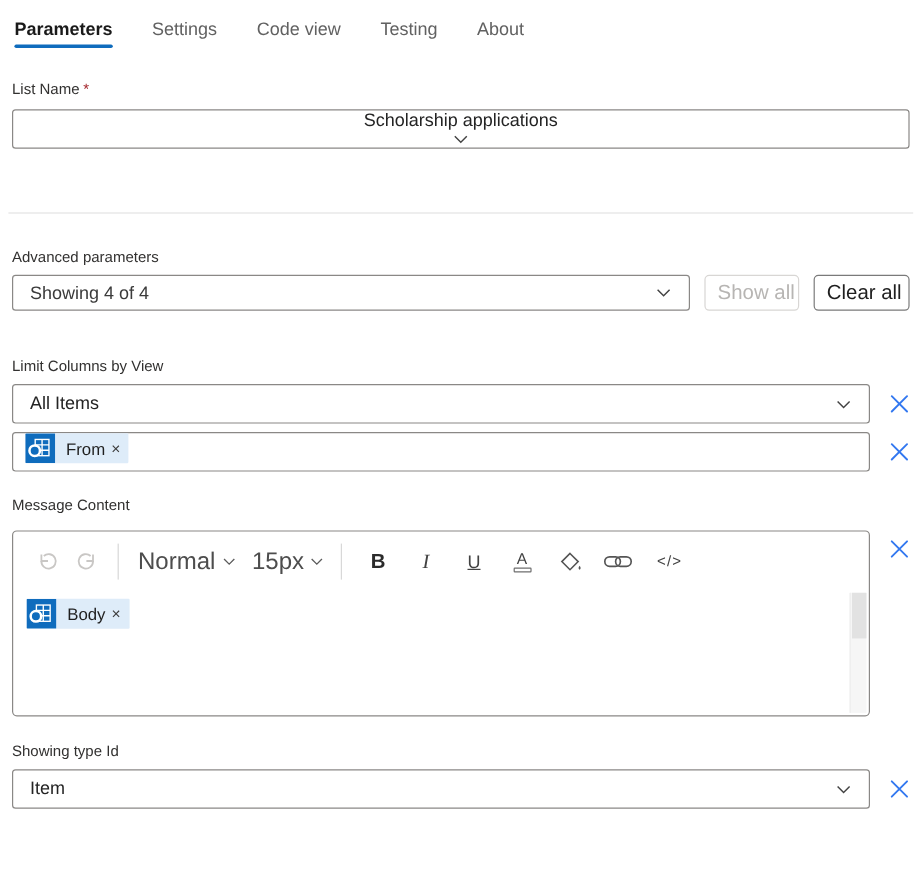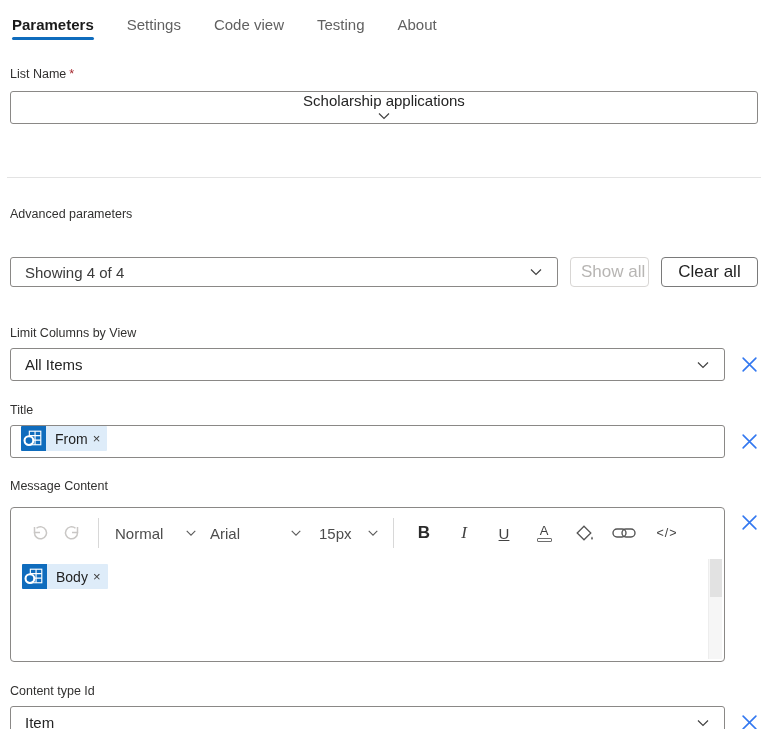--- a/index.html
+++ b/index.html
@@ -58,21 +58,21 @@
   .sec-listname-input{margin-top:9px;flex-direction:column;}
   .divider{height:1px;background:#e3e3e3;margin:53px -3px 0 -3px;}
   .sec-advanced-label{margin-top:28px;}
   .advanced-row{display:flex;align-items:flex-end;gap:12px;margin-top:7px;}
   .advanced-row .combobox{height:30px;flex:1;color:#3b3b3b;}
   .btn{
     height:30px;border-radius:4px;background:#fff;font-size:17px;
     font-family:"Liberation Sans",sans-serif;cursor:pointer;
     padding:0 10px;white-space:nowrap;
   }
-  .btn.primaryish{border:1px solid #7a7a7a;color:#1f1f1f;width:97px;margin-top:28px;}
+  .btn.primaryish{border:1px solid #7a7a7a;color:#1f1f1f;width:80px;}
   .btn.disabled{border:1px solid var(--disabled-border);color:var(--disabled-text);width:79px;cursor:default;}
 
   .sec-limit-label{margin-top:38px;}
   .sec-title-label{margin-top:21px;}
   .sec-message-label{margin-top:20px;}
   .sec-content-label{margin-top:21px;}
 
   .param-row{display:flex;align-items:center;gap:15px;margin-top:7px;}
   .param-row.top{align-items:flex-start;}
   .param-row .grow{flex:1;min-width:0;}
@@ -104,21 +104,21 @@
     display:flex;align-items:center;height:50px;padding-left:17px;
   }
   .tb-btn{
     border:none;background:none;cursor:pointer;display:flex;align-items:center;
     justify-content:center;width:24px;height:26px;padding:0;color:#424242;
   }
   .tb-btn.dim svg{stroke:#c9c7c5;}
   .tb-sep{width:1px;height:30px;background:#d8d8d8;flex:0 0 1px;}
   .tb-dd{
     display:flex;align-items:center;justify-content:space-between;
-    color:#4d4d4d;font-size:15px;cursor:pointer;height:30px;
+    color:#4d4d4d;font-size:20px;cursor:pointer;height:30px;
   }
   .tb-dd .chevron path{stroke:#5c5c5c;}
   .dd-paragraph{width:82px;margin:0 13px 0 16px;}
   .dd-font{width:92px;margin-right:17px;}
   .dd-size{width:60px;margin-right:14px;justify-content:space-between;}
   .fmt-group{display:flex;align-items:center;gap:16px;margin-left:18px;}
   .fmt-bold{font-weight:700;font-size:17px;color:#2b2b2b;}
   .fmt-italic{font-family:"Liberation Serif",serif;font-style:italic;font-size:17px;color:#424242;}
   .fmt-underline{font-size:15px;text-decoration:underline;color:#424242;}
   .fmt-fontcolor{display:flex;flex-direction:column;align-items:center;line-height:1;}
@@ -181,21 +181,20 @@
           <path d="M2 4.5 L7 9.5 L12 4.5" fill="none" stroke="#424242" stroke-width="1.2"></path>
         </svg>
     </div>
     <button class="remove-btn">
       <svg width="17" height="17" viewBox="0 0 16 16">
           <path d="M2 2 L14 14 M14 2 L2 14" stroke="var(--remove-x)" stroke-width="1.5" stroke-linecap="round" fill="none"></path>
         </svg>
     </button>
   </div>
 
-  <div class="field-label sec-title-label">Title</div>
   <div class="param-row">
     <div class="token-field grow">
       <span class="chip">
         <svg class="chip-icon" viewBox="0 0 24 24">
           <rect width="24" height="24" fill="var(--chip-icon-bg)"></rect>
           <g stroke="#ffffff" stroke-width="1.1" fill="none">
             <rect x="8" y="5" width="11" height="13"></rect>
             <line x1="8" y1="9.3" x2="19" y2="9.3"></line>
             <line x1="8" y1="13.6" x2="19" y2="13.6"></line>
             <line x1="13.5" y1="5" x2="13.5" y2="18"></line>
@@ -225,26 +224,20 @@
         </button>
         <button class="tb-btn dim" style="margin-left:8px;">
           <svg width="20" height="20" viewBox="0 0 20 20" fill="none" stroke="#424242" stroke-width="1.5">
               <path d="M15.5 9.5 a6 6 0 1 1 -2 -4.2"></path>
               <polyline points="15.5,4 15.5,9.5 10,9.5"></polyline>
             </svg>
         </button>
         <div class="tb-sep" style="margin-left:14px;"></div>
         <div class="tb-dd dd-paragraph">
           <span>Normal</span>
-          <svg class="chevron" width="12" height="12" viewBox="0 0 14 14">
-              <path d="M2 4.5 L7 9.5 L12 4.5" fill="none" stroke="#5c5c5c" stroke-width="1.3"></path>
-            </svg>
-        </div>
-        <div class="tb-dd dd-font">
-          <span>Arial</span>
           <svg class="chevron" width="12" height="12" viewBox="0 0 14 14">
               <path d="M2 4.5 L7 9.5 L12 4.5" fill="none" stroke="#5c5c5c" stroke-width="1.3"></path>
             </svg>
         </div>
         <div class="tb-dd dd-size">
           <span>15px</span>
           <svg class="chevron" width="12" height="12" viewBox="0 0 14 14">
               <path d="M2 4.5 L7 9.5 L12 4.5" fill="none" stroke="#5c5c5c" stroke-width="1.3"></path>
             </svg>
         </div>
@@ -302,21 +295,21 @@
         <div class="rte-thumb"></div>
       </div>
     </div>
     <button class="remove-btn">
       <svg width="17" height="17" viewBox="0 0 16 16">
           <path d="M2 2 L14 14 M14 2 L2 14" stroke="var(--remove-x)" stroke-width="1.5" stroke-linecap="round" fill="none"></path>
         </svg>
     </button>
   </div>
 
-  <div class="field-label sec-content-label">Content type Id</div>
+  <div class="field-label sec-content-label">Showing type Id</div>
   <div class="param-row">
     <div class="combobox grow">
       <span class="value">Item</span>
       <svg class="chevron" width="14" height="14" viewBox="0 0 14 14">
           <path d="M2 4.5 L7 9.5 L12 4.5" fill="none" stroke="#424242" stroke-width="1.2"></path>
         </svg>
     </div>
     <button class="remove-btn">
       <svg width="17" height="17" viewBox="0 0 16 16">
           <path d="M2 2 L14 14 M14 2 L2 14" stroke="var(--remove-x)" stroke-width="1.5" stroke-linecap="round" fill="none"></path>

